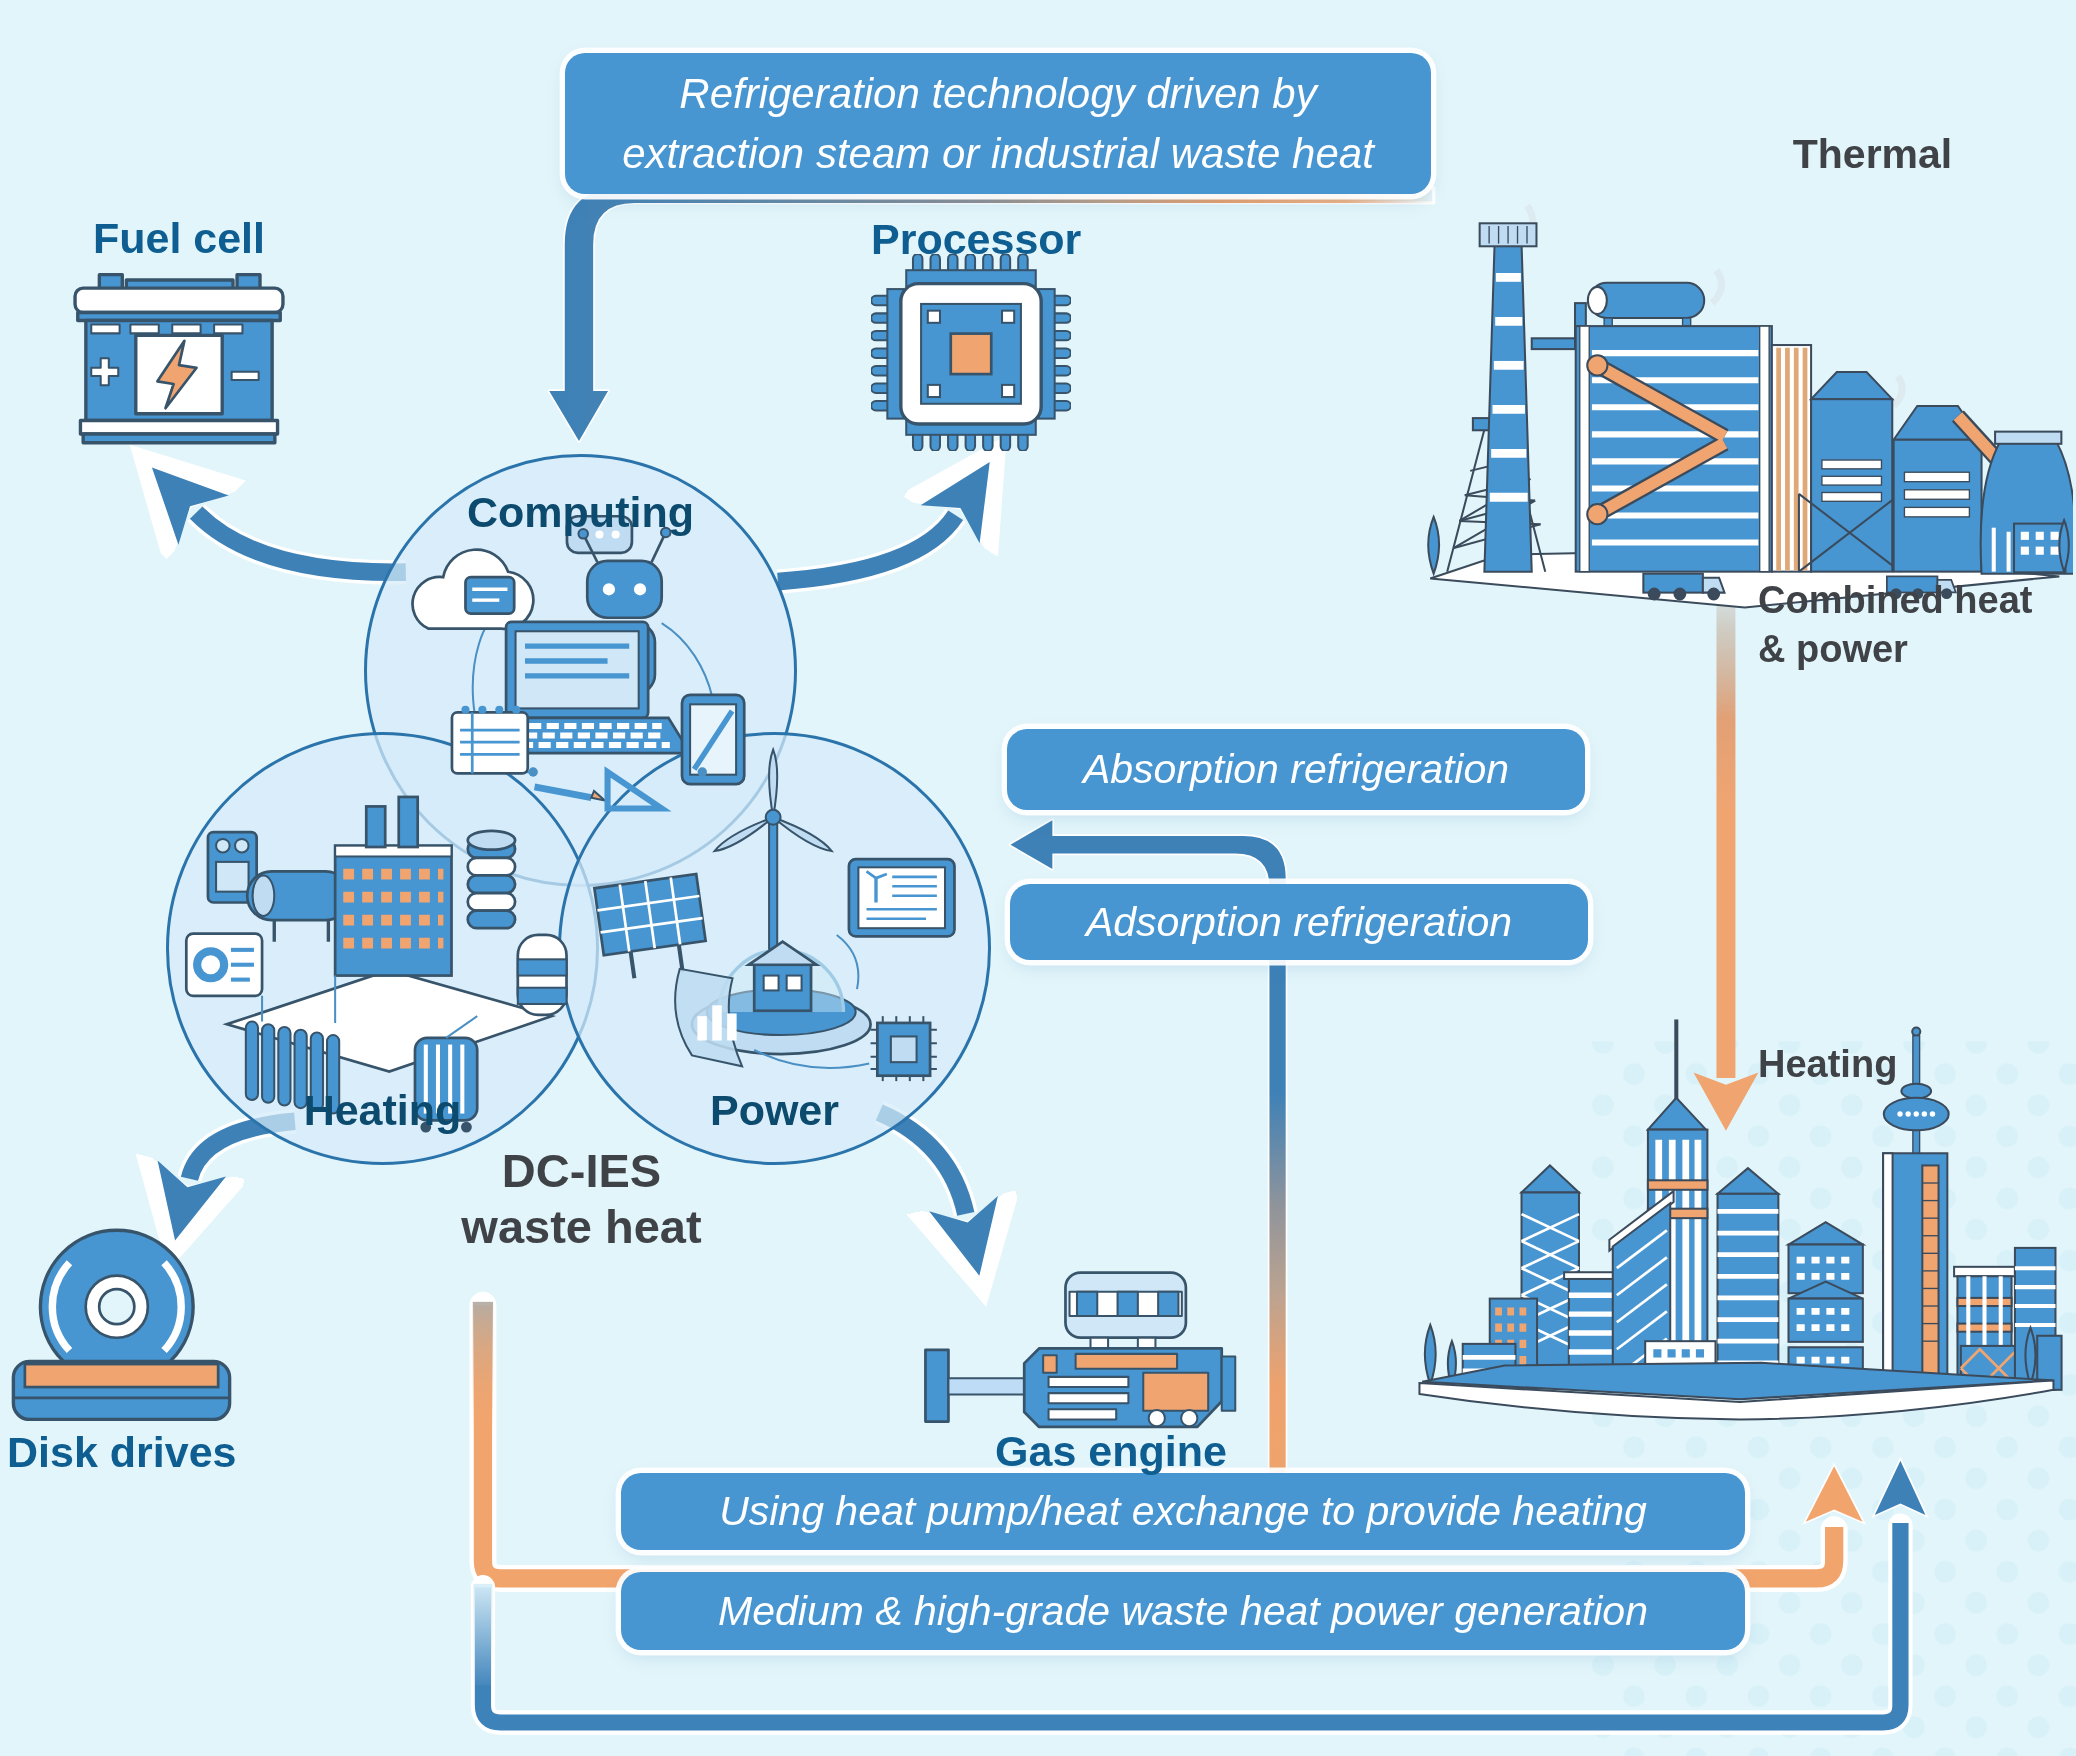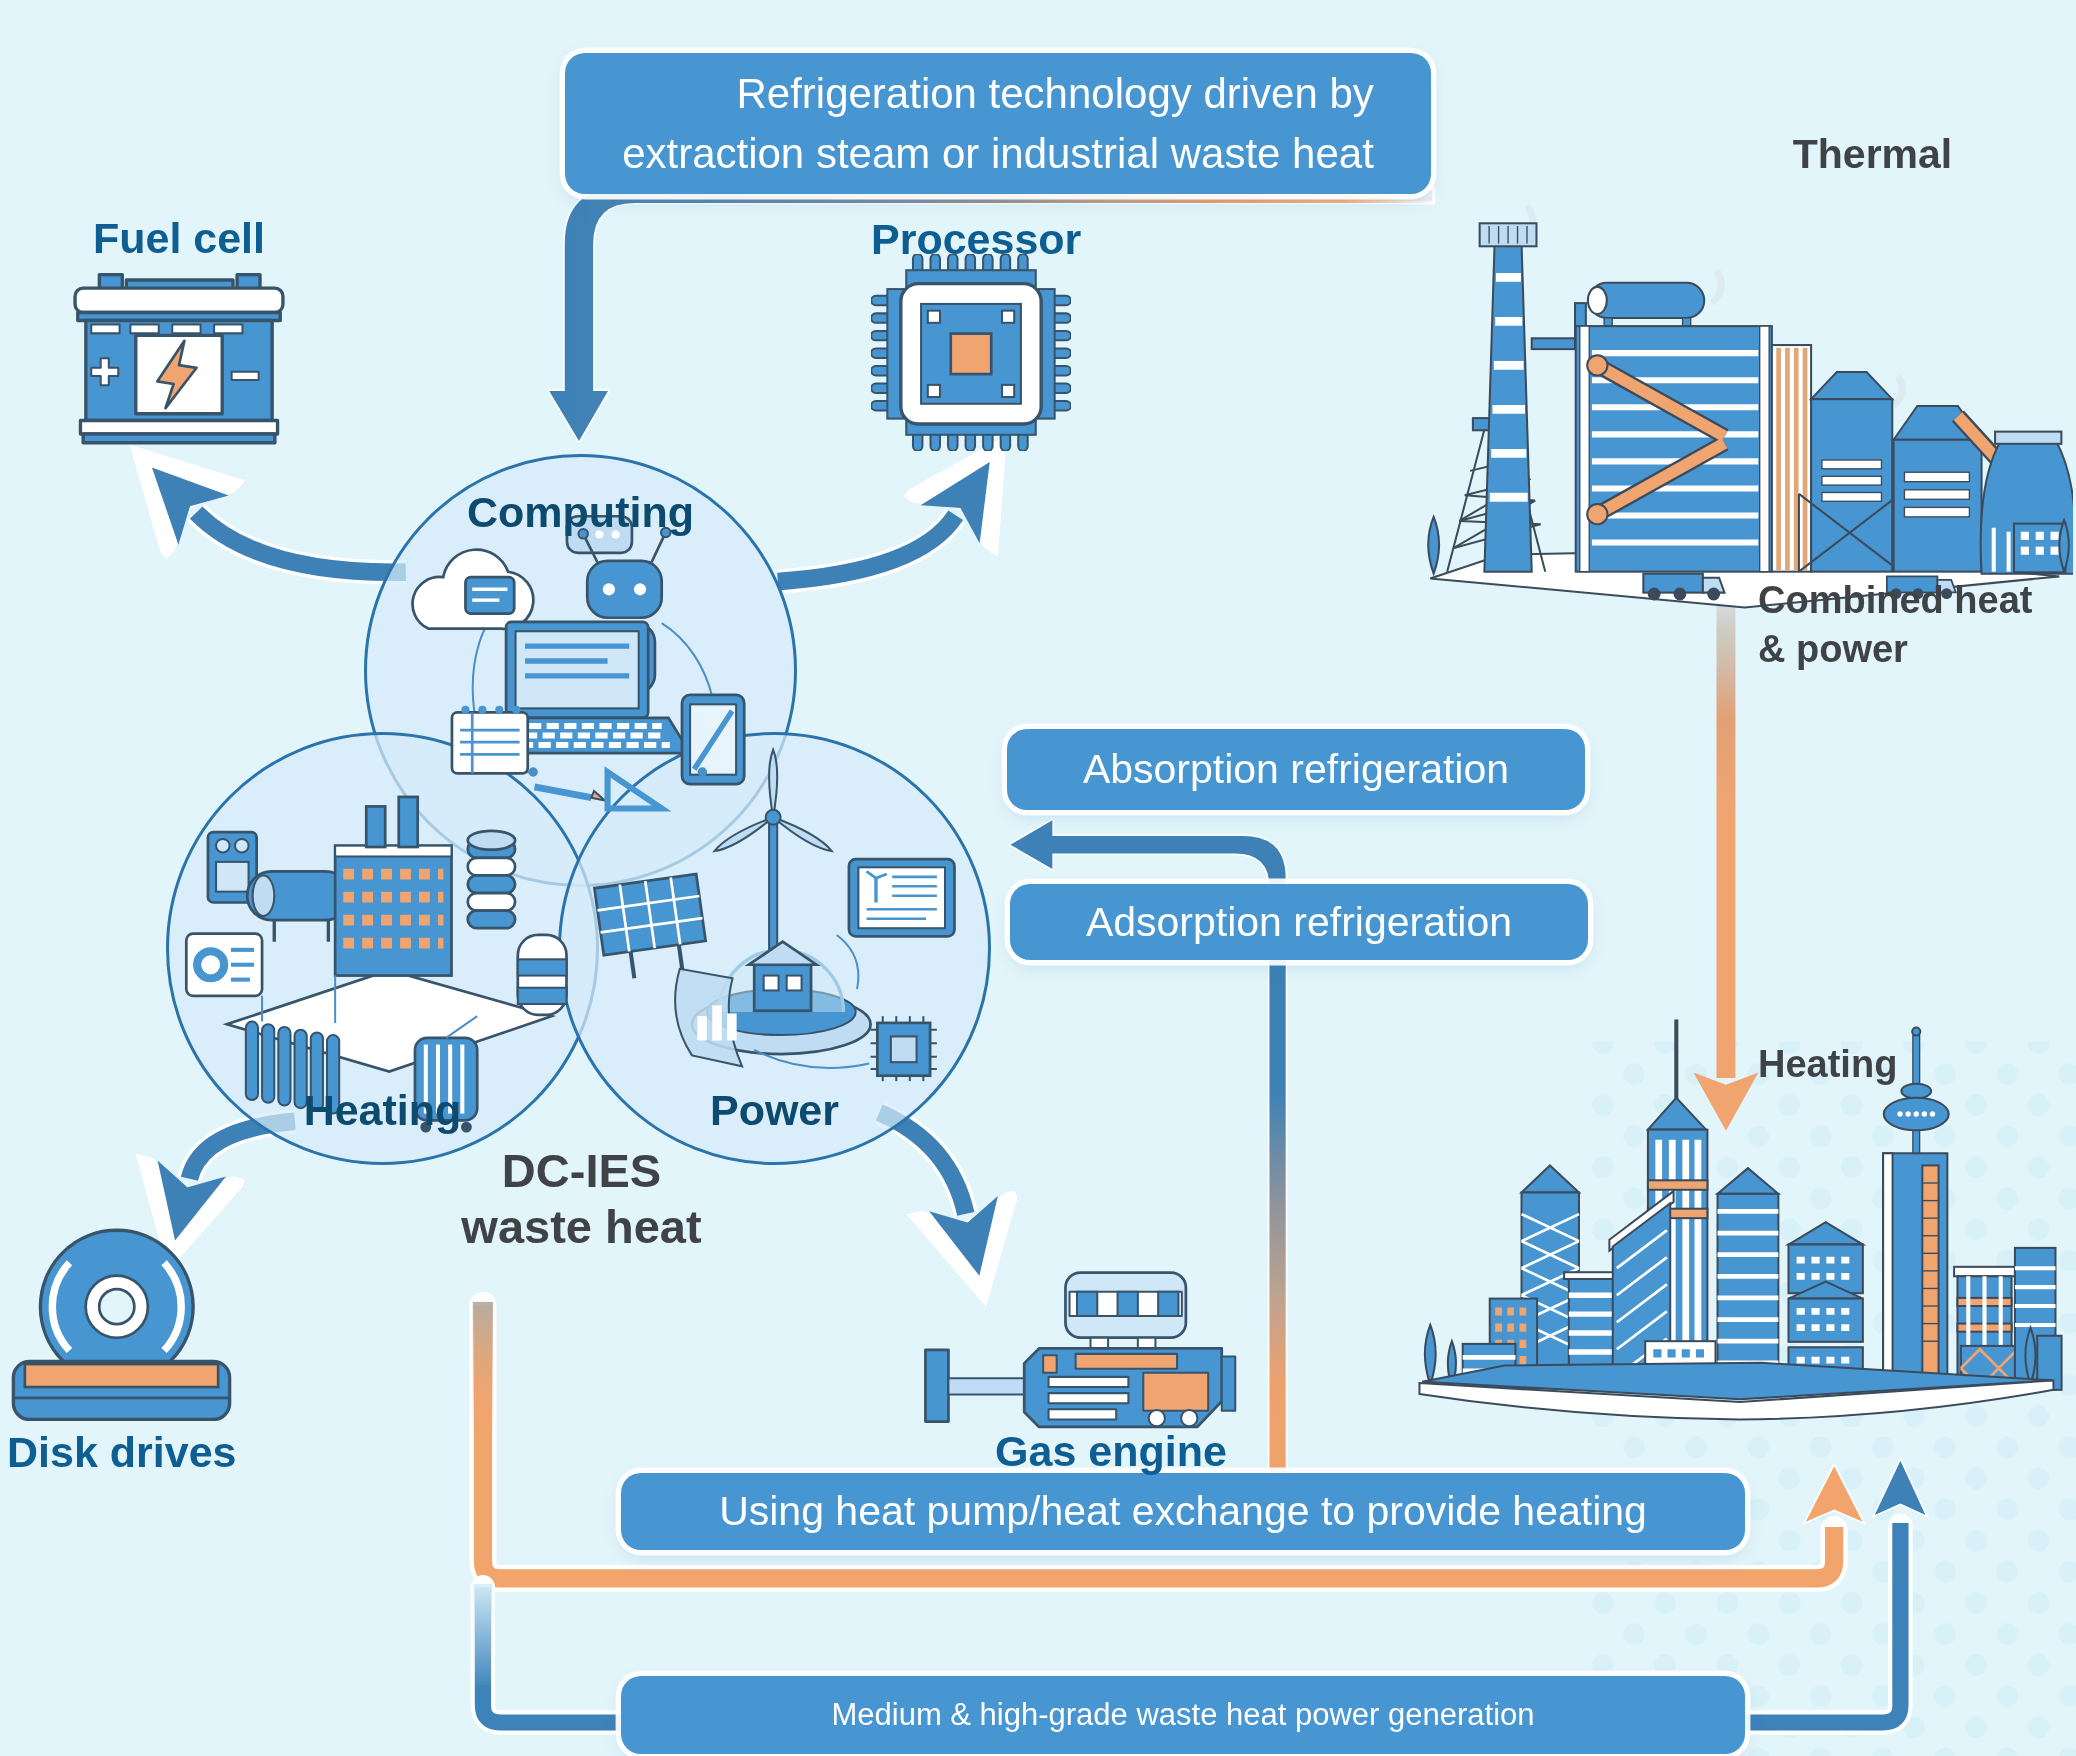--- a/index.html
+++ b/index.html
@@ -3,24 +3,24 @@
 <meta charset="utf-8">
 <style>
   html,body{margin:0;padding:0;background:#cfe9f2;}
   #canvas{
     position:relative;width:2077px;height:1757px;overflow:hidden;
     background:#e2f5fa;
     font-family:"Liberation Sans", sans-serif;
   }
   .banner{
     position:absolute;background:#4795d1;color:#fff;
-    display:flex;align-items:center;justify-content:center;text-align:right;
+    display:flex;align-items:center;justify-content:center;text-align:center;
     border-radius:20px;font-weight:500;
     box-shadow:0 0 0 5.4px rgba(255,255,255,0.92), 0 6.8px 17.6px rgba(61,130,183,0.18);
-    z-index:6;line-height:1.42;
+    z-index:6;line-height:1.42;font-style:italic;
   }
   .side-label{
     position:absolute;color:#0f5e92;font-weight:600;font-size:43px;
     text-align:center;z-index:7;white-space:nowrap;
   }
   .gray-label{
     position:absolute;color:#3f4347;font-weight:700;font-size:38px;
     z-index:7;line-height:1.3;white-space:nowrap;
   }
   .circle{
@@ -147,21 +147,21 @@
   </div>
 
   <div class="banner" style="left:1010px;top:884px;width:578px;height:76px;font-size:41px;">
     <span>Adsorption refrigeration</span>
   </div>
 
   <div class="banner" style="left:621px;top:1473px;width:1124px;height:77px;font-size:41px;">
     <span>Using heat pump/heat exchange  to provide heating</span>
   </div>
 
-  <div class="banner" style="left:621px;top:1676px;width:1124px;height:78px;font-size:31px;">
+  <div class="banner" style="left:621px;top:1572px;width:1124px;height:78px;font-size:41px;">
     <span>Medium &amp; high-grade waste heat power generation</span>
   </div>
 
   <div class="circle" style="left:364px;top:454px;"></div>
   <div class="circle" style="left:166px;top:732px;"></div>
   <div class="circle" style="left:558px;top:732px;"></div>
 
   <div class="circle-label" style="left:364px;width:433px;top:488px;">Computing</div>
   <div class="circle-label" style="left:166px;width:433px;top:1086px;">Heating</div>
   <div class="circle-label" style="left:558px;width:433px;top:1086px;">Power</div>

